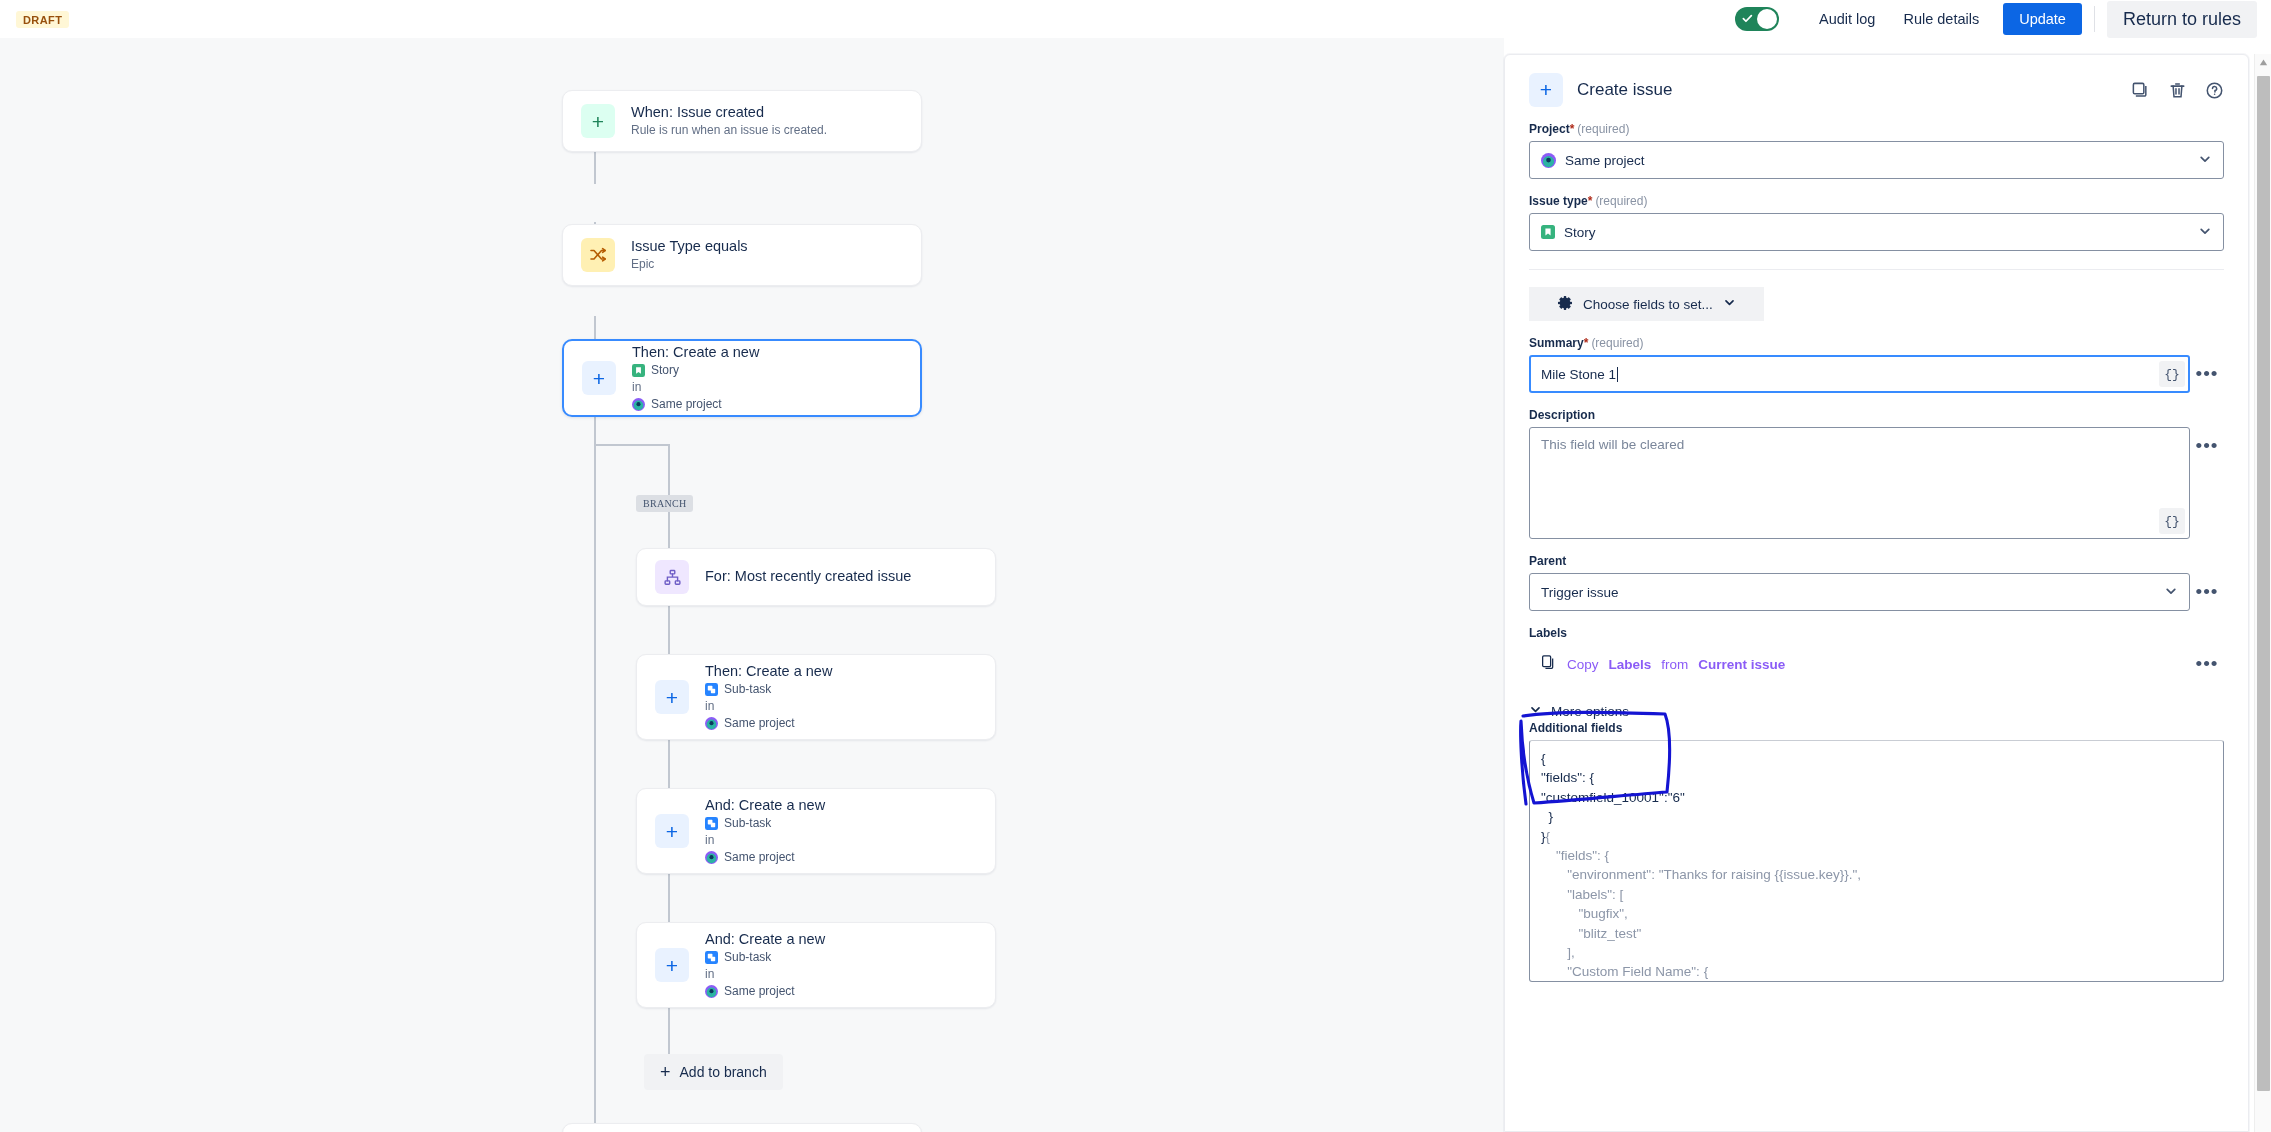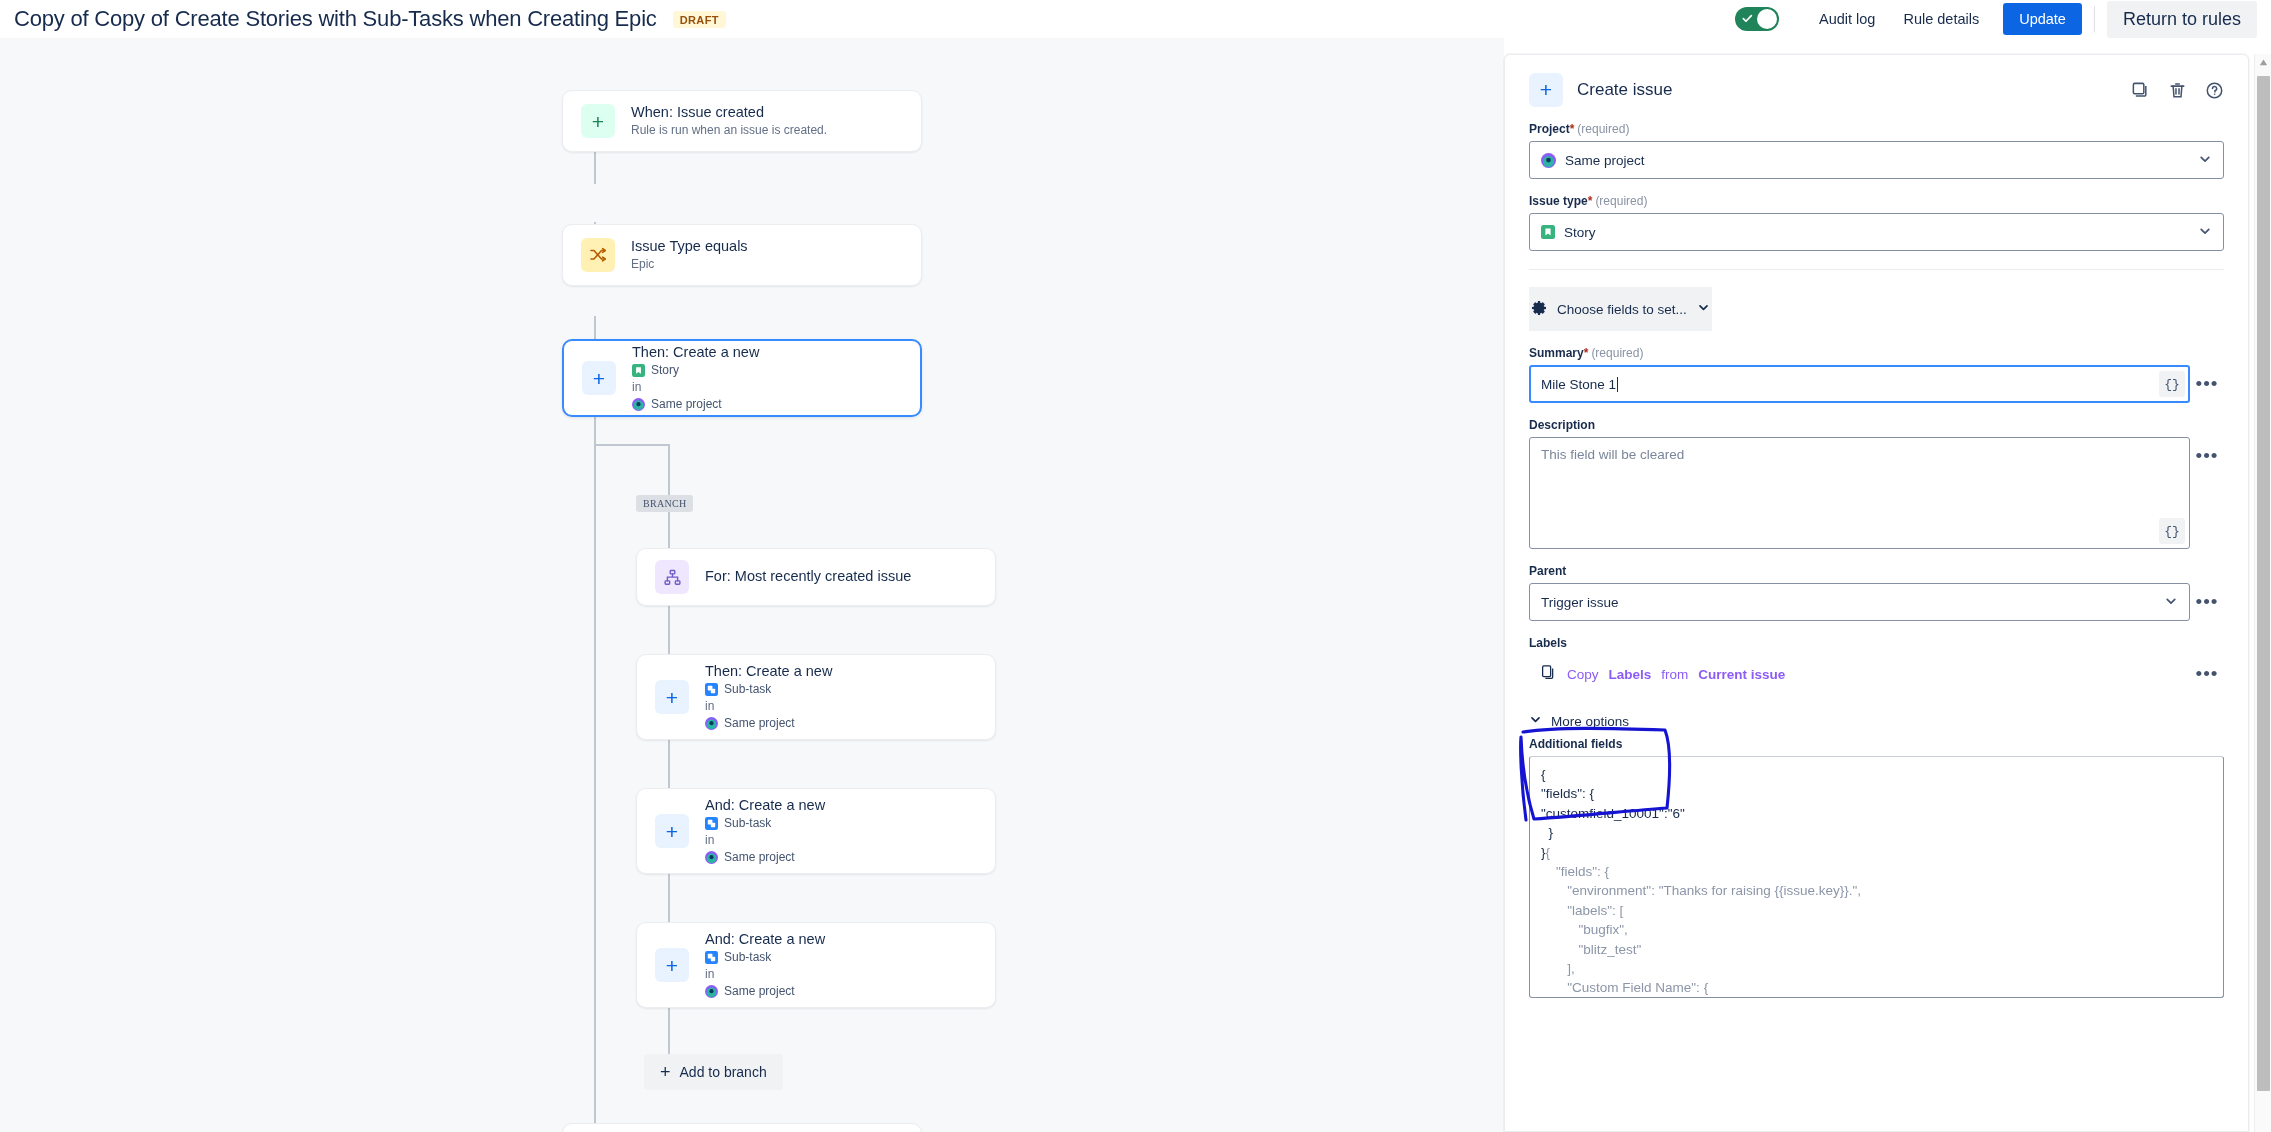--- a/index.html
+++ b/index.html
@@ -215,23 +215,23 @@
     margin-left: auto; color: #44546F;
   }
   .select-box .val-icon { margin-right: 9px; display: flex; }
 
   .divider { height: 1px; background: #EBECF0; margin: 18px 0 0 0; }
 
   .chooser-btn {
     margin-top: 17px;
     background: #F1F2F4;
     border: none; border-radius: 0;
-    height: 44px;
+    height: 34px;
     display: inline-flex; align-items: center; gap: 10px;
-    padding: 0 2px;
+    padding: 0 28px;
     font-size: 13.5px; color: #172B4D;
     cursor: pointer;
     font-family: "Liberation Sans", sans-serif;
   }
 
   .input-row { display: flex; align-items: flex-start; gap: 0; }
   .text-input {
     flex: 1 1 auto;
     height: 38px;
     border: 2px solid #388BFF;
@@ -285,21 +285,21 @@
   }
   .copy-labels-row b { font-weight: 700; }
 
   .more-options {
     margin-top: 20px;
     display: flex; align-items: flex-end; gap: 9px;
     font-size: 13.5px; color: #172B4D;
     cursor: pointer;
   }
 
-  .addl-wrap { margin-top: 8px; position: relative; }
+  .addl-wrap { margin-top: 2px; position: relative; }
   .addl-label { font-size: 12px; color: #172B4D; font-weight: 600; display:block; margin-bottom:5px;}
   .code-area {
     border: 1px solid #8590A2;
     border-top: 1px solid #C9CDD4;
     border-radius: 3px;
     background: #ffffff;
     height: 242px;
     padding: 8px 11px;
     font-family: "Liberation Sans", sans-serif;
     font-size: 13.5px;
@@ -334,21 +334,20 @@
     top: 22px; left: 2px;
     width: 13px; height: 1015px;
     background: #BDBDBD;
     border-radius: 1px;
   }
 </style>
 </head>
 <body>
 
 <div class="header">
-  <div class="rule-title">Copy of Copy of Create Stories with Sub-Tasks when Creating Epic</div>
   <div class="draft-badge">DRAFT</div>
 
   <div class="header-right">
     <div class="toggle">
       <svg class="chk" viewBox="0 0 12 12">
         <path d="M1.5 6.2 L4.3 9 L10.2 2.8" stroke="#ffffff" stroke-width="1.9" fill="none" stroke-linecap="round" stroke-linejoin="round"></path>
       </svg>
       <div class="knob"></div>
     </div>
     <div class="hdr-link">Audit log</div>

